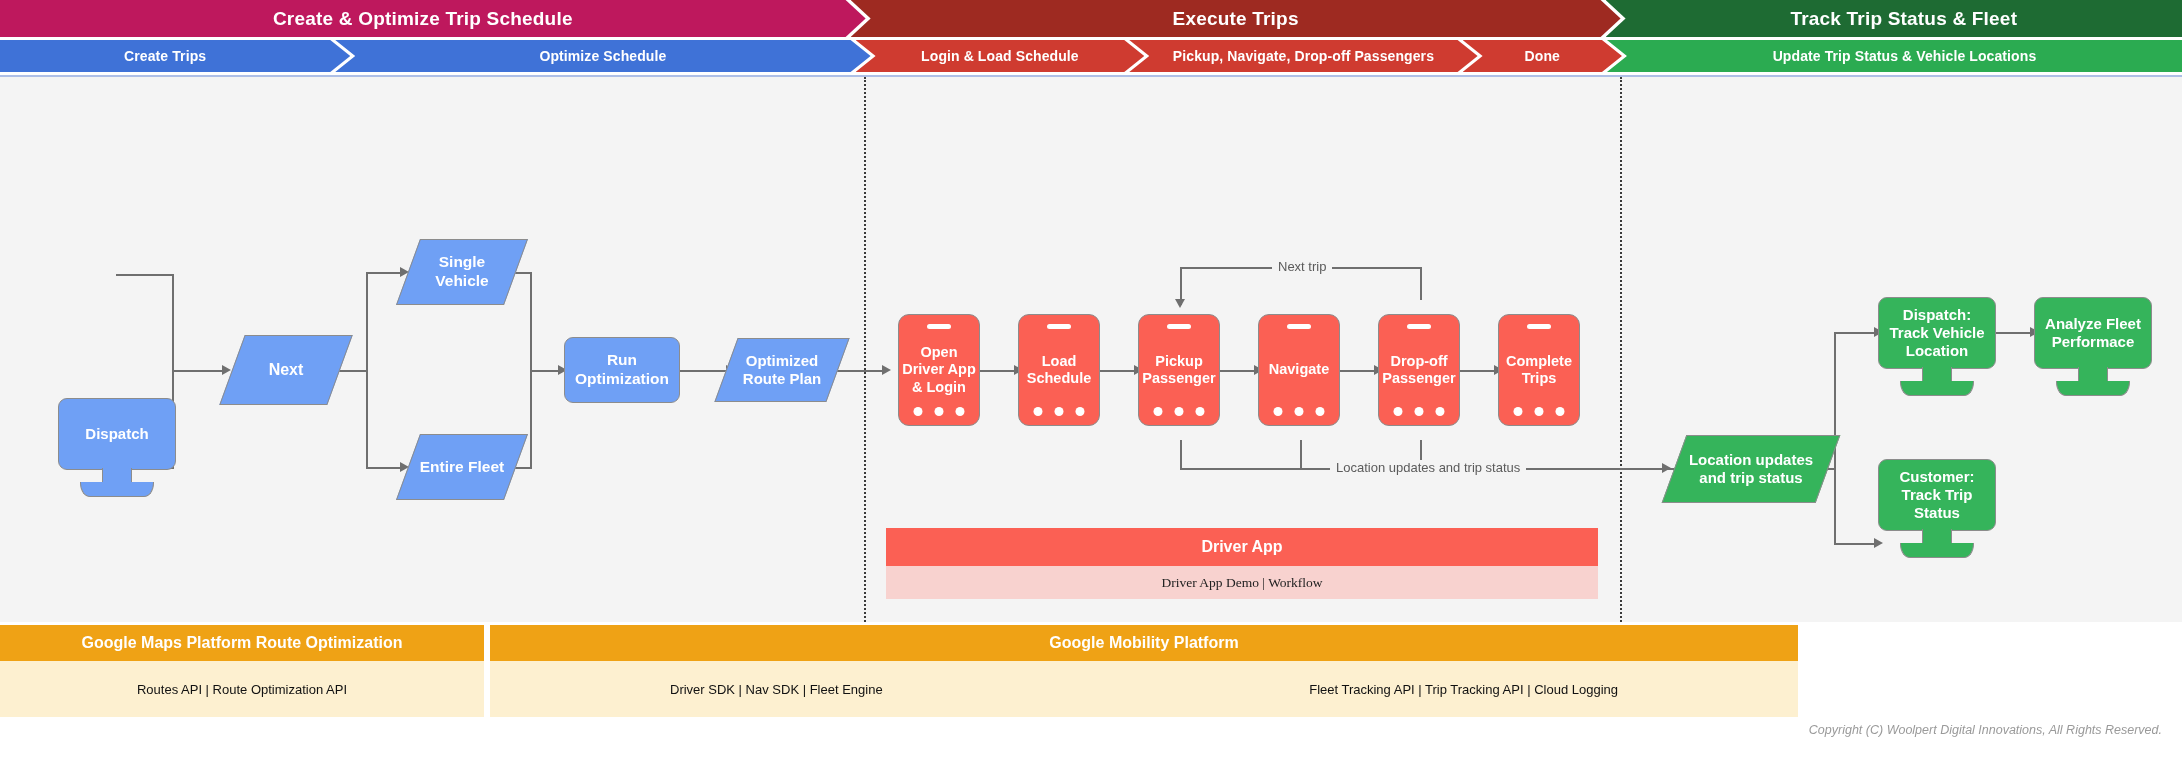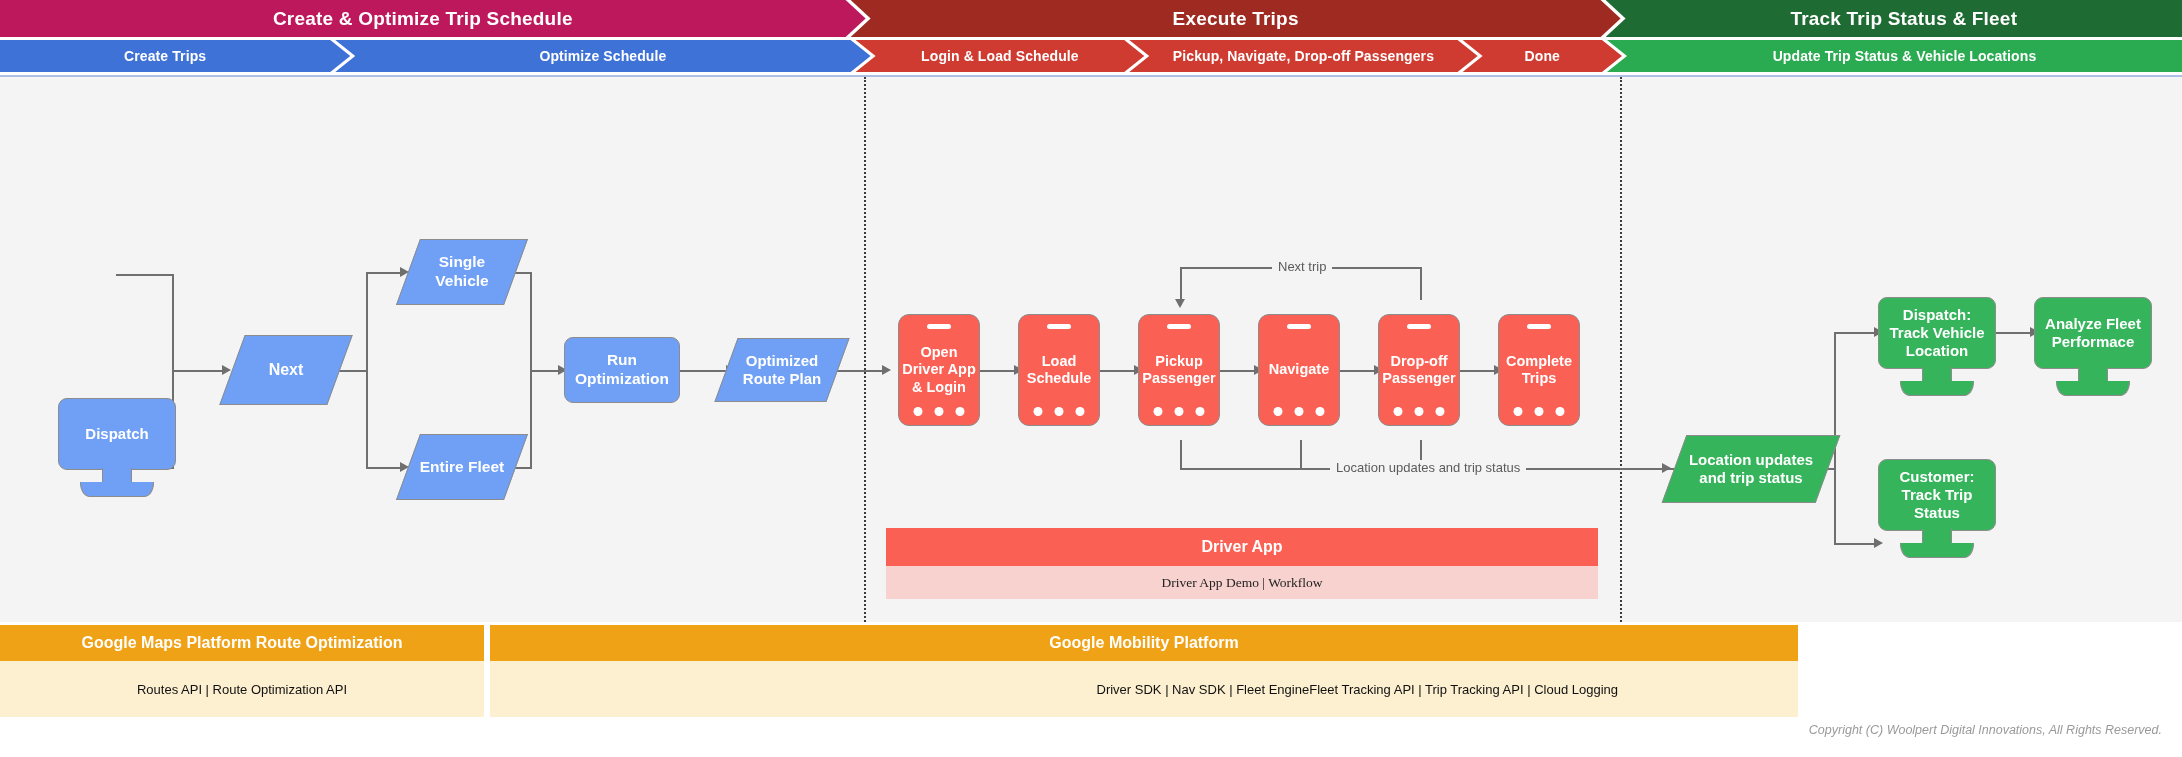--- a/index.html
+++ b/index.html
@@ -190,21 +190,21 @@
   .plat .phd{
     background:#efa215;color:#fff;font-weight:bold;font-size:16px;
     height:36px;display:flex;align-items:center;justify-content:center;text-align:center;
   }
   .plat .pbd{
     background:#fdf0d0;color:#111;font-size:13px;
     flex:1;display:flex;align-items:center;
     padding:0 18px;
   }
   .plat .pbd.center{justify-content:center;}
-  .plat .pbd.split{justify-content:flex-end;padding:0 180px;}
+  .plat .pbd.split{justify-content:space-between;padding:0 180px;}
 
   #copyright{
     position:absolute;right:20px;top:723px;
     font-size:12.5px;font-style:italic;color:#9a9a9a;
   }
 </style>
 </head>
 <body>
 
 <div class="phase-bar" id="phase-bar-top">

